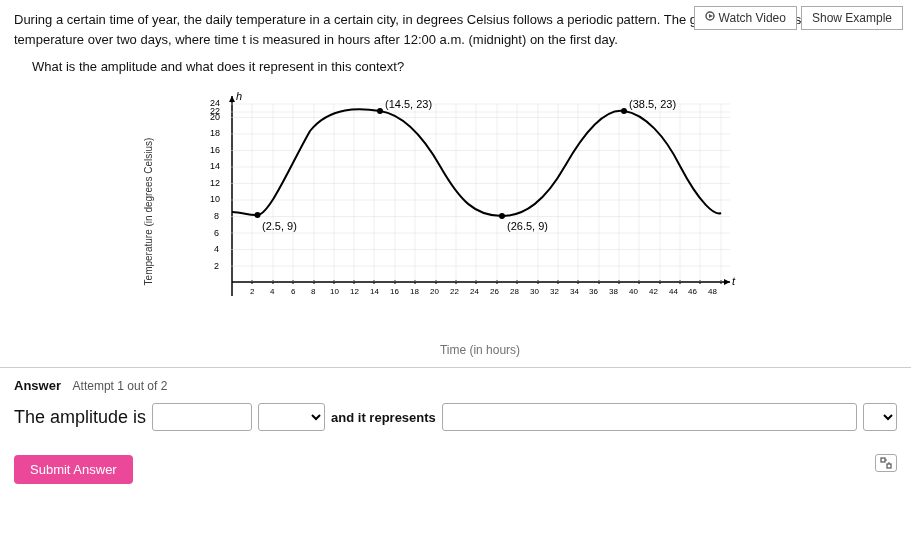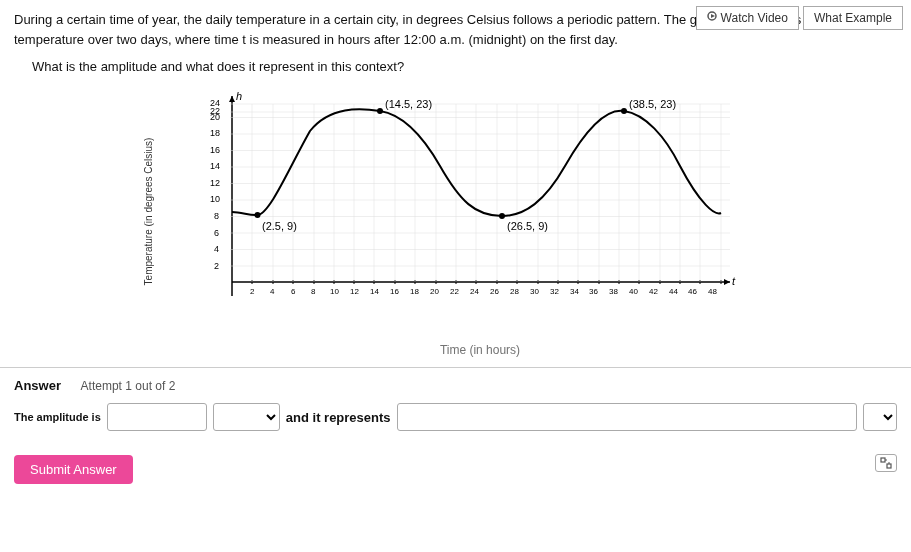--- a/index.html
+++ b/index.html
@@ -67,32 +67,31 @@
     }
     .answer-label {
       font-weight: bold;
       font-size: 13px;
       margin-bottom: 16px;
     }
     .attempt-text {
       font-size: 12px;
       color: #555;
       font-weight: normal;
-      margin-left: 16px;
+      margin-left: 8px;
     }
     .answer-row {
       display: flex;
       align-items: center;
       gap: 6px;
       margin-top: 10px;
       flex-wrap: wrap;
     }
     .amplitude-label {
-      font-size: 11px;
-      font-weight: bold;
+      font-size: 18px;
     }
     .amplitude-input {
       width: 100px;
       height: 28px;
       border: 1px solid #aaa;
       border-radius: 3px;
       padding: 2px 6px;
       font-size: 13px;
     }
     .dropdown-select {
@@ -159,21 +158,21 @@
 
 <div class="top-bar">
   <button class="top-btn">
     <svg class="play-icon" viewBox="0 0 10 10" fill="none" stroke="#555" stroke-width="1.5">
       <circle cx="5" cy="5" r="4" stroke="#555"></circle>
       <polygon points="4,3 8,5 4,7" fill="#555" stroke="none"></polygon>
     </svg>
     <span>Watch Video</span>
   </button>
   <button class="top-btn">
-    <span>What Example</span>
+    <span>Show Example</span>
   </button>
 </div>
 
 <div class="main-content">
   <p class="problem-text">During a certain time of year, the daily temperature in a certain city, in degrees Celsius follows a periodic pattern. The graph below shows the temperature over two days, where time t is measured in hours after 12:00 a.m. (midnight) on the first day.</p>
   <p class="question-text">What is the amplitude and what does it represent in this context?</p>
 
   <div class="graph-area">
     <div style="position:relative; display:inline-block;">
       

